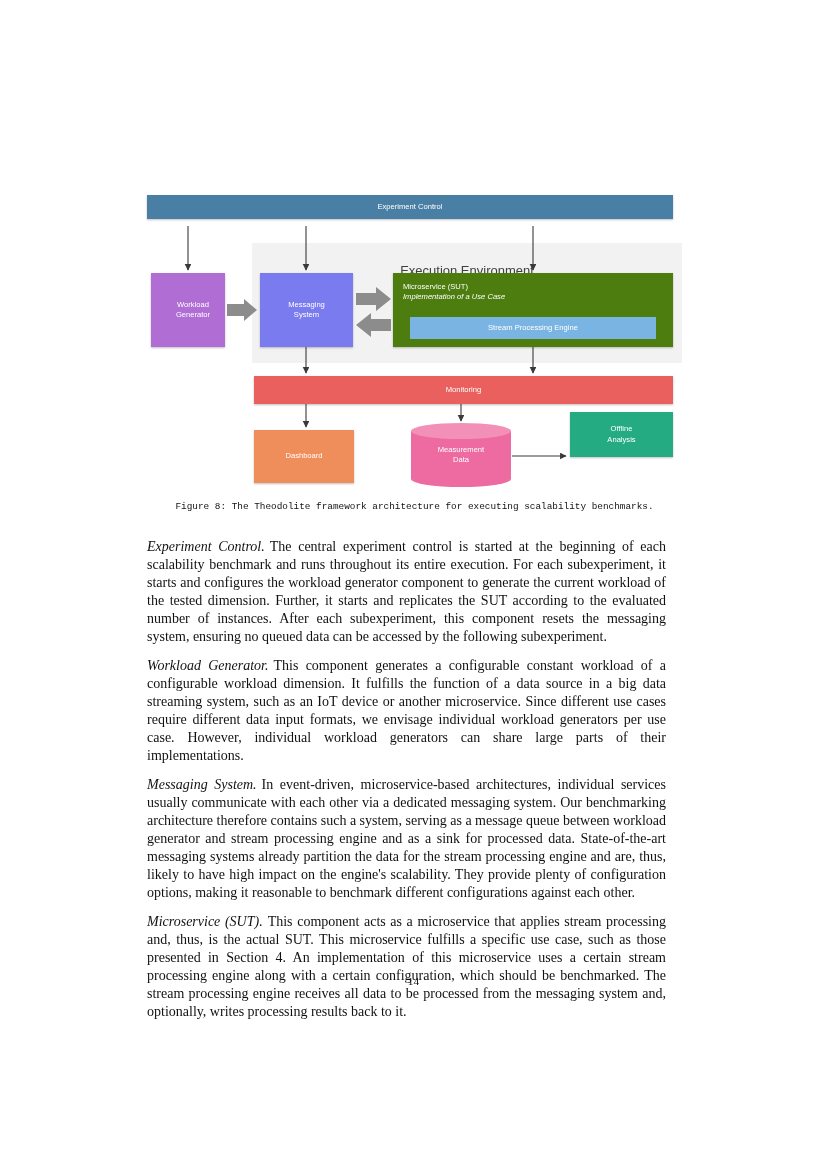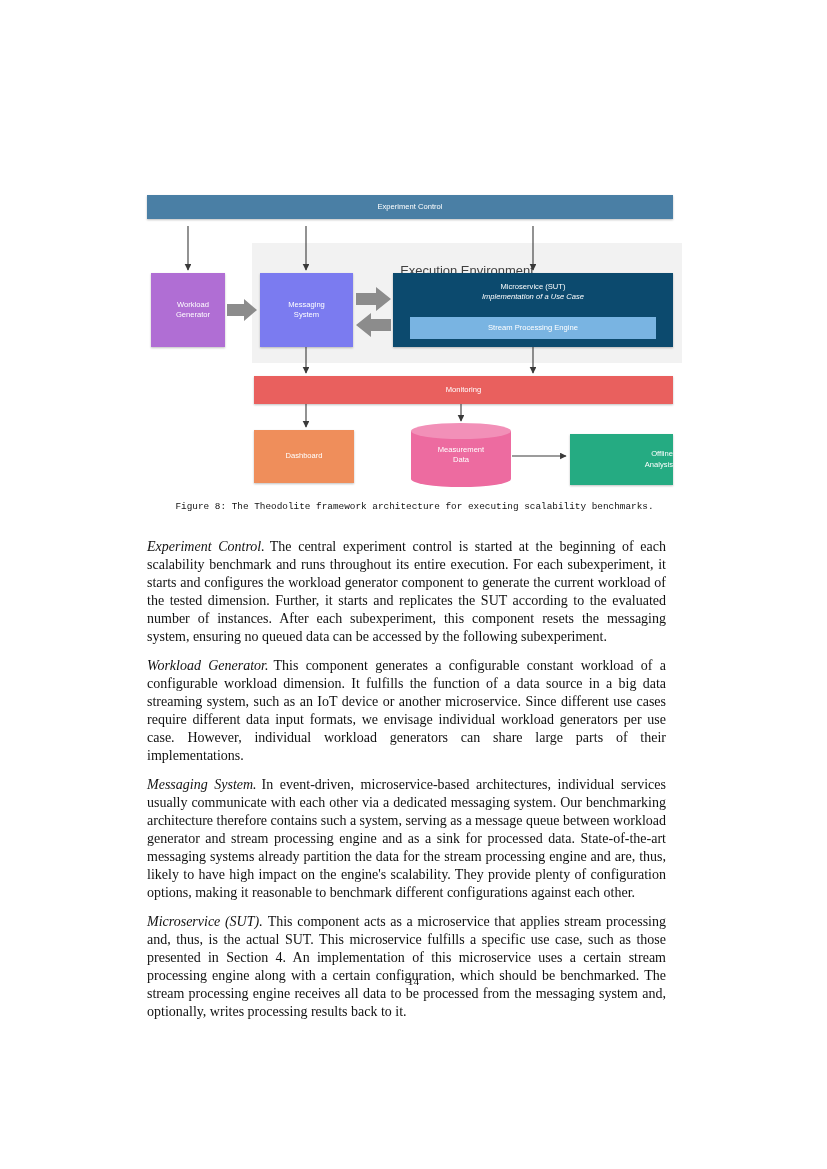--- a/index.html
+++ b/index.html
@@ -69,21 +69,21 @@
     text-align: center;
     font-family: "Liberation Sans", sans-serif;
     font-size: 13px;
     color: #3f3f3f;
     margin-top: 16px;
   }
 
   .n-experiment { background: #4a7fa5; }
   .n-workload   { background: #b06ed4; padding-left: 10px; }
   .n-messaging  { background: #7b7bf0; }
-  .n-micro      { background: #0c4a6e; align-items: center; justify-content: flex-start; padding-top: 9px; }
+  .n-micro      { background: #4d7c0f; align-items: flex-start; justify-content: flex-start; padding-top: 9px; padding-left: 10px; }
   .n-monitoring { background: #e9605e; }
   .n-dashboard  { background: #ef8e5b; }
   .n-offline    { background: #25ab82; }
 
   .micro-title { font-size: 7.6px; }
   .micro-sub   { font-size: 7.6px; font-style: italic; }
 
   .spe-box {
     position: absolute;
     left: 17px;
@@ -241,21 +241,21 @@
       <div class="node cyl" style="left:264px; top:228px; width:100px; height:64px;">
         <div class="cyl-bottom"></div>
         <div class="cyl-body"></div>
         <div class="cyl-top"></div>
         <div class="cyl-label">
           <span>Measurement</span>
           <span>Data</span>
         </div>
       </div>
 
-      <div class="node n-offline" style="left:423px; top:239px; width:103px; height:51px;align-items:flex-end;">
+      <div class="node n-offline" style="left:423px; top:217px; width:103px; height:45px;">
         <span>Offline</span>
         <span>Analysis</span>
       </div>
 
       <svg class="arrows" viewBox="0 0 535 290">
         <defs>
           <marker id="ah" markerWidth="7" markerHeight="7" refX="5.4" refY="3" orient="auto">
             <path d="M0,0 L6,3 L0,6 z" fill="#3a3a3a"></path>
           </marker>
         </defs>

